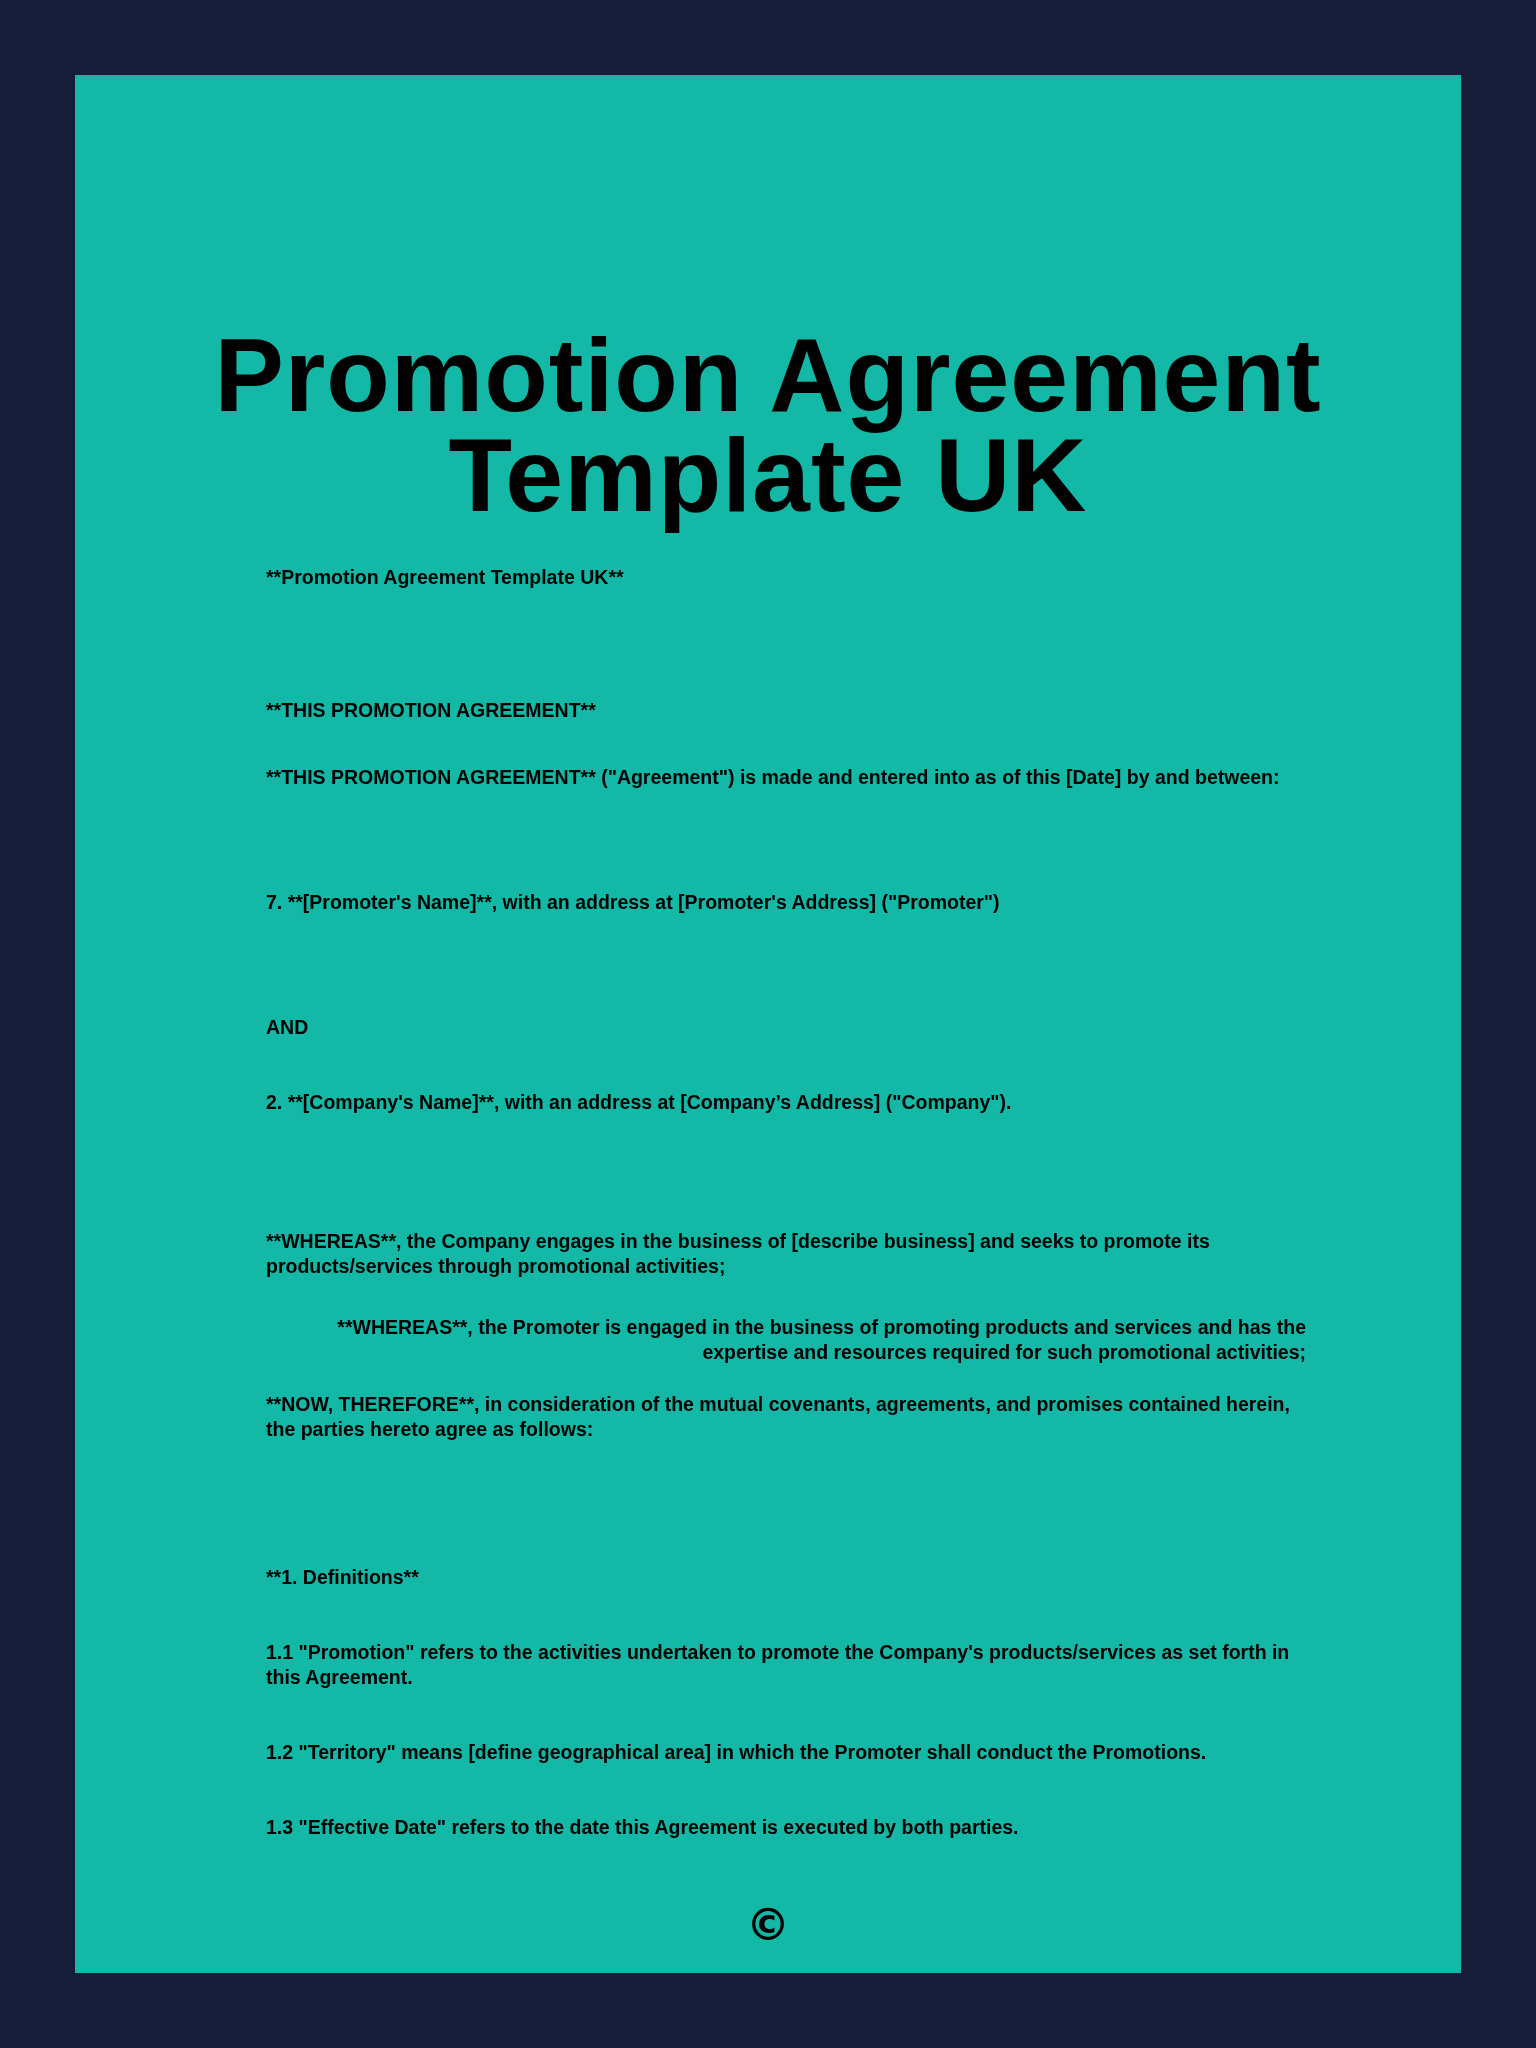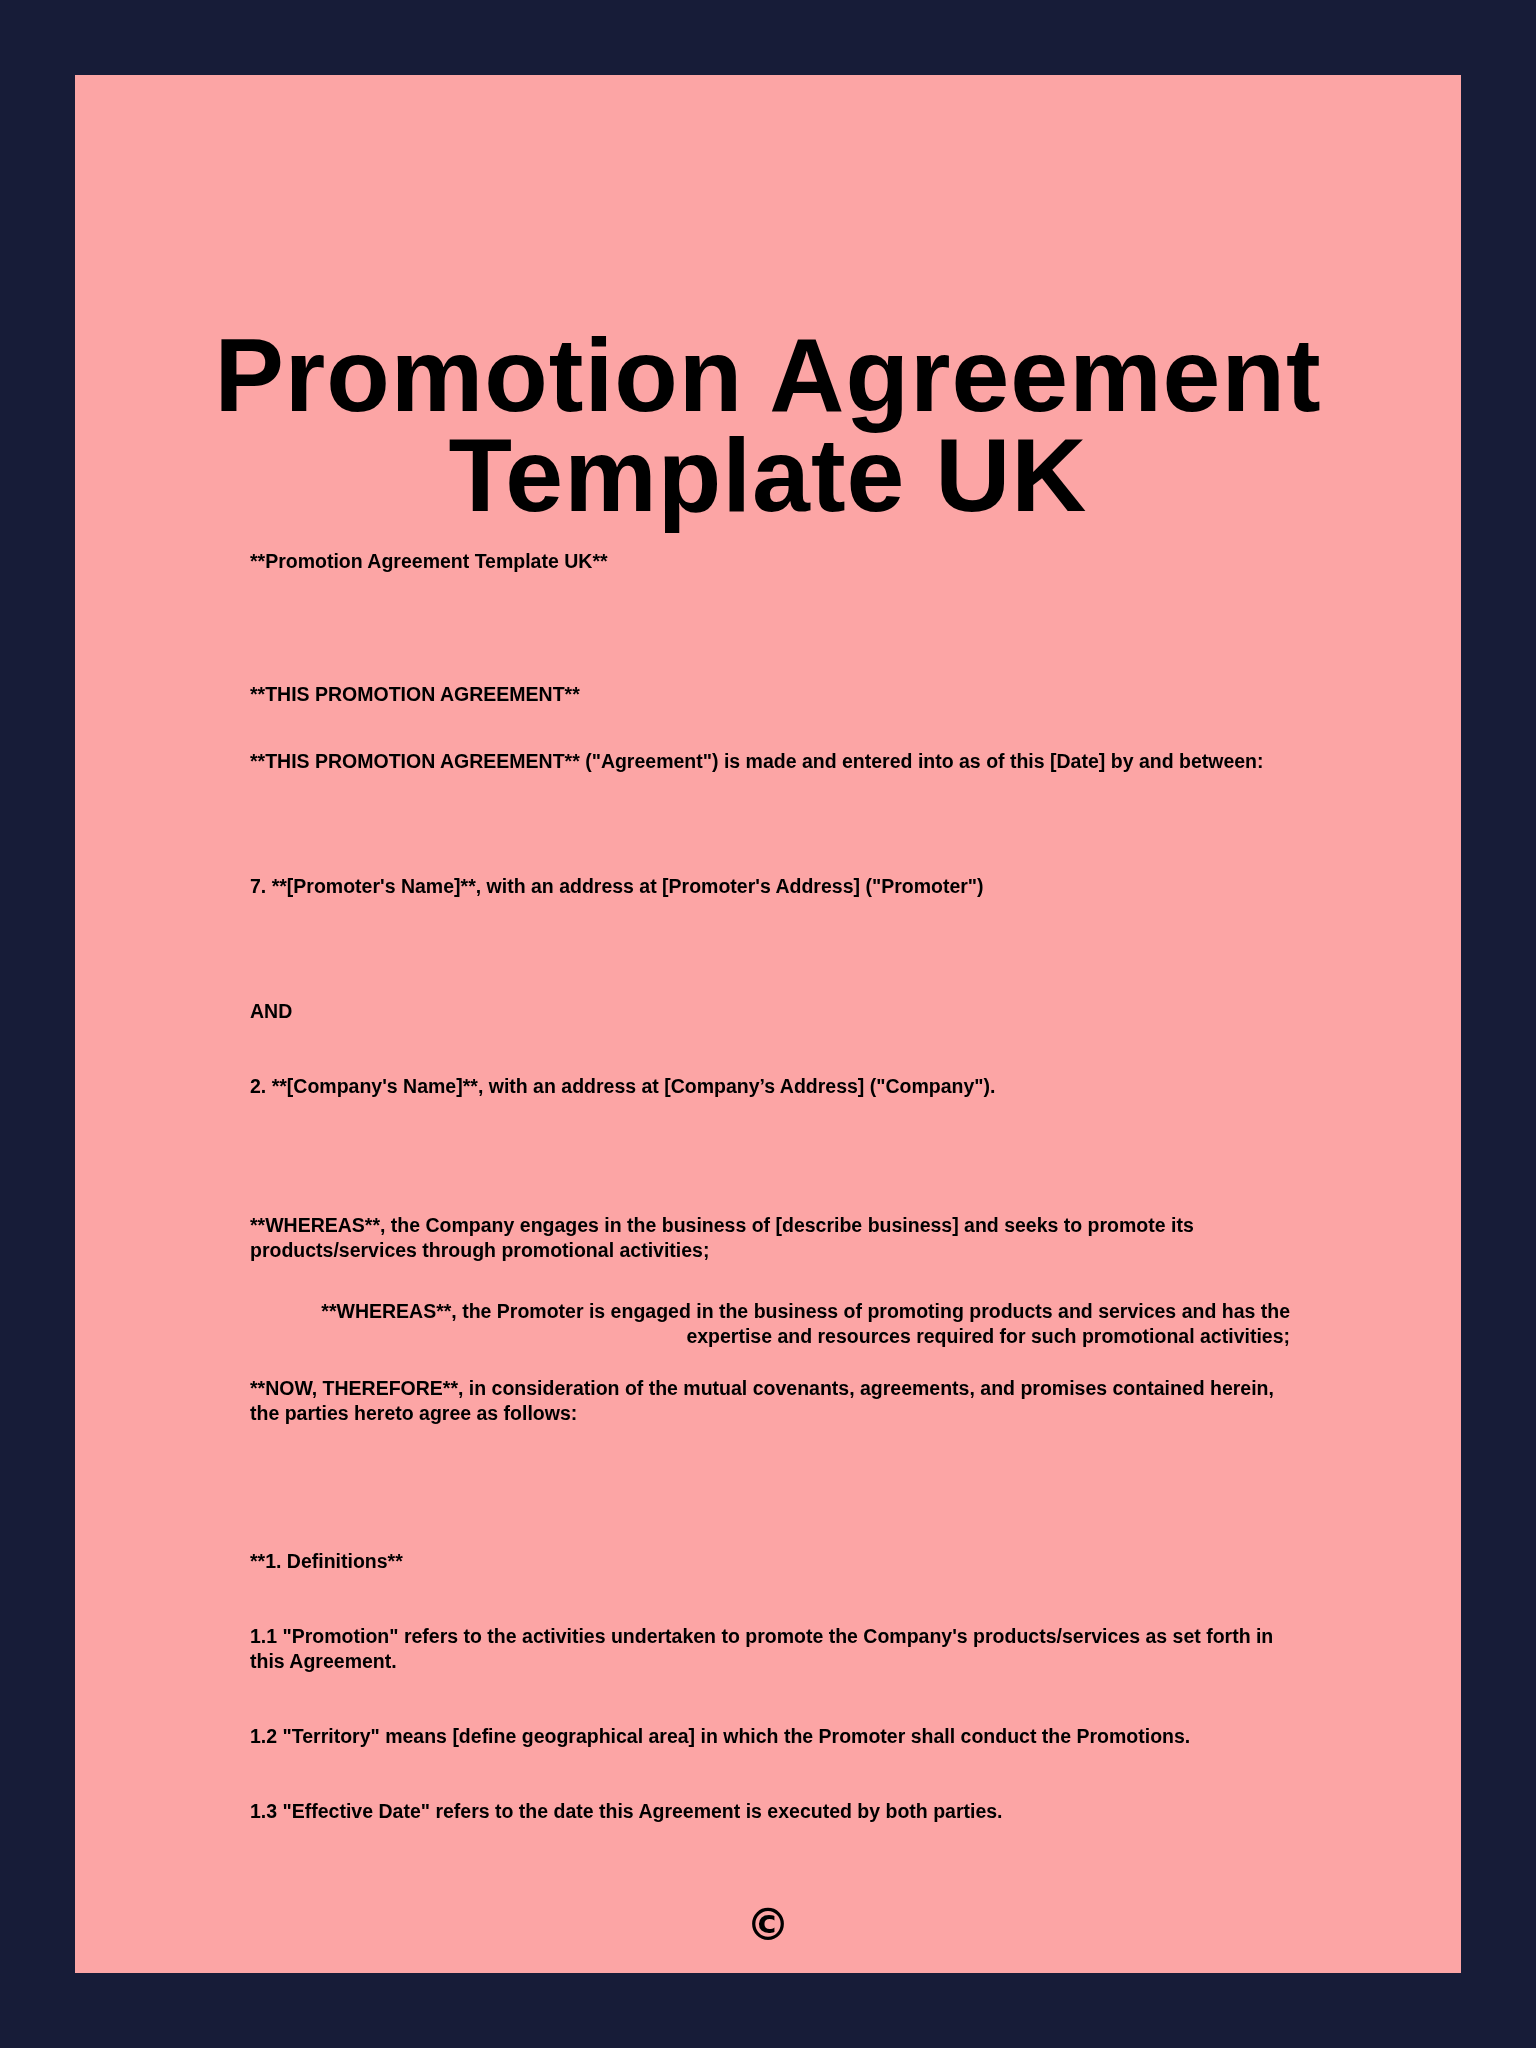--- a/index.html
+++ b/index.html
@@ -13,21 +13,21 @@
       position: relative;
       overflow: hidden;
       font-family: "Liberation Sans", sans-serif;
     }
     .page {
       position: absolute;
       left: 75px;
       top: 75px;
       width: 1386px;
       height: 1898px;
-      background: #fca5a5;
+      background: #14b8a6;
     }
     .title {
       position: absolute;
       left: 0;
       top: 250px;
       width: 1386px;
       margin: 0;
       text-align: center;
       font-family: "Liberation Sans", sans-serif;
       font-weight: bold;
@@ -39,21 +39,21 @@
     .body {
       position: absolute;
       left: 175px;
       width: 1040px;
       top: 0;
     }
     .para {
       position: absolute;
       left: 0;
       width: 1040px;
-      margin: 0;
+      margin: 16px;
       font-family: "Liberation Sans", sans-serif;
       font-weight: bold;
       font-size: 19.5px;
       line-height: 25px;
       color: #000;
     }
     .copyright {
       position: absolute;
       left: 0;
       width: 1386px;

